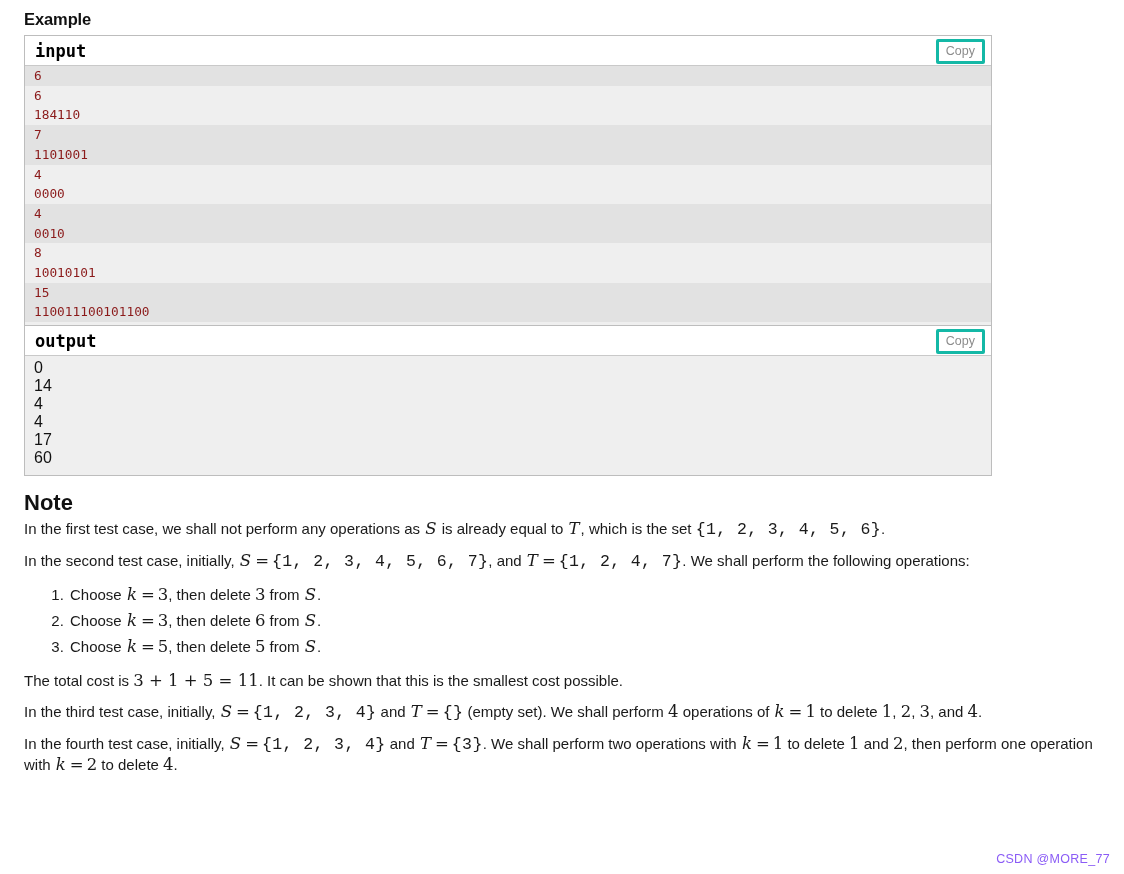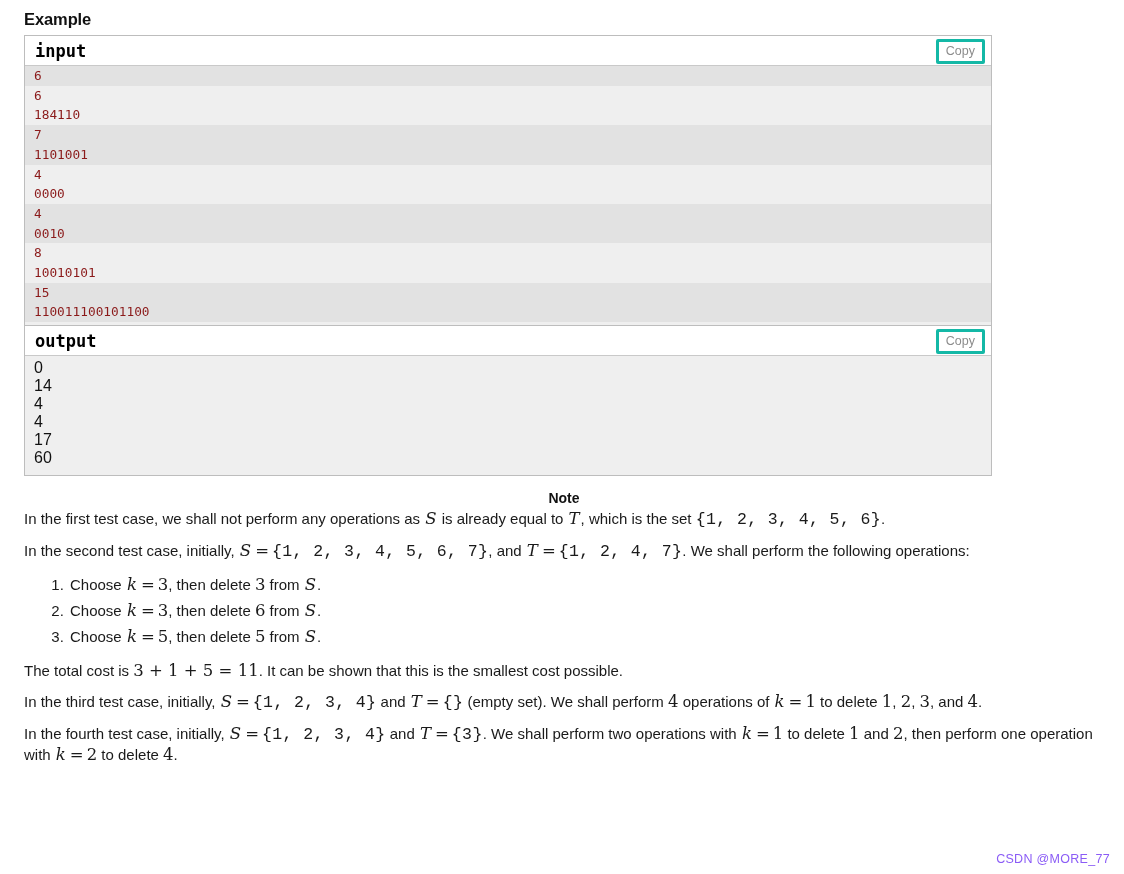--- a/index.html
+++ b/index.html
@@ -22,25 +22,24 @@
 
   
   .section-title {
     font-size: 16.5px;
     font-weight: bold;
     color: #111111;
     margin: 0 0 6px 0;
     letter-spacing: -0.1px;
   }
   .note-title {
-    font-size: 14px;
+    font-size: 22px;
     font-weight: bold;
     color: #111111;
     margin: 14px 0 3px 0;
-    text-align: center;
   }
 
   
   .sample-tests {
     border: 1px solid #bdbdbd;
     box-sizing: border-box;
     width: 968px;
     background: #b91c1c;
   }
   .sample-block {

